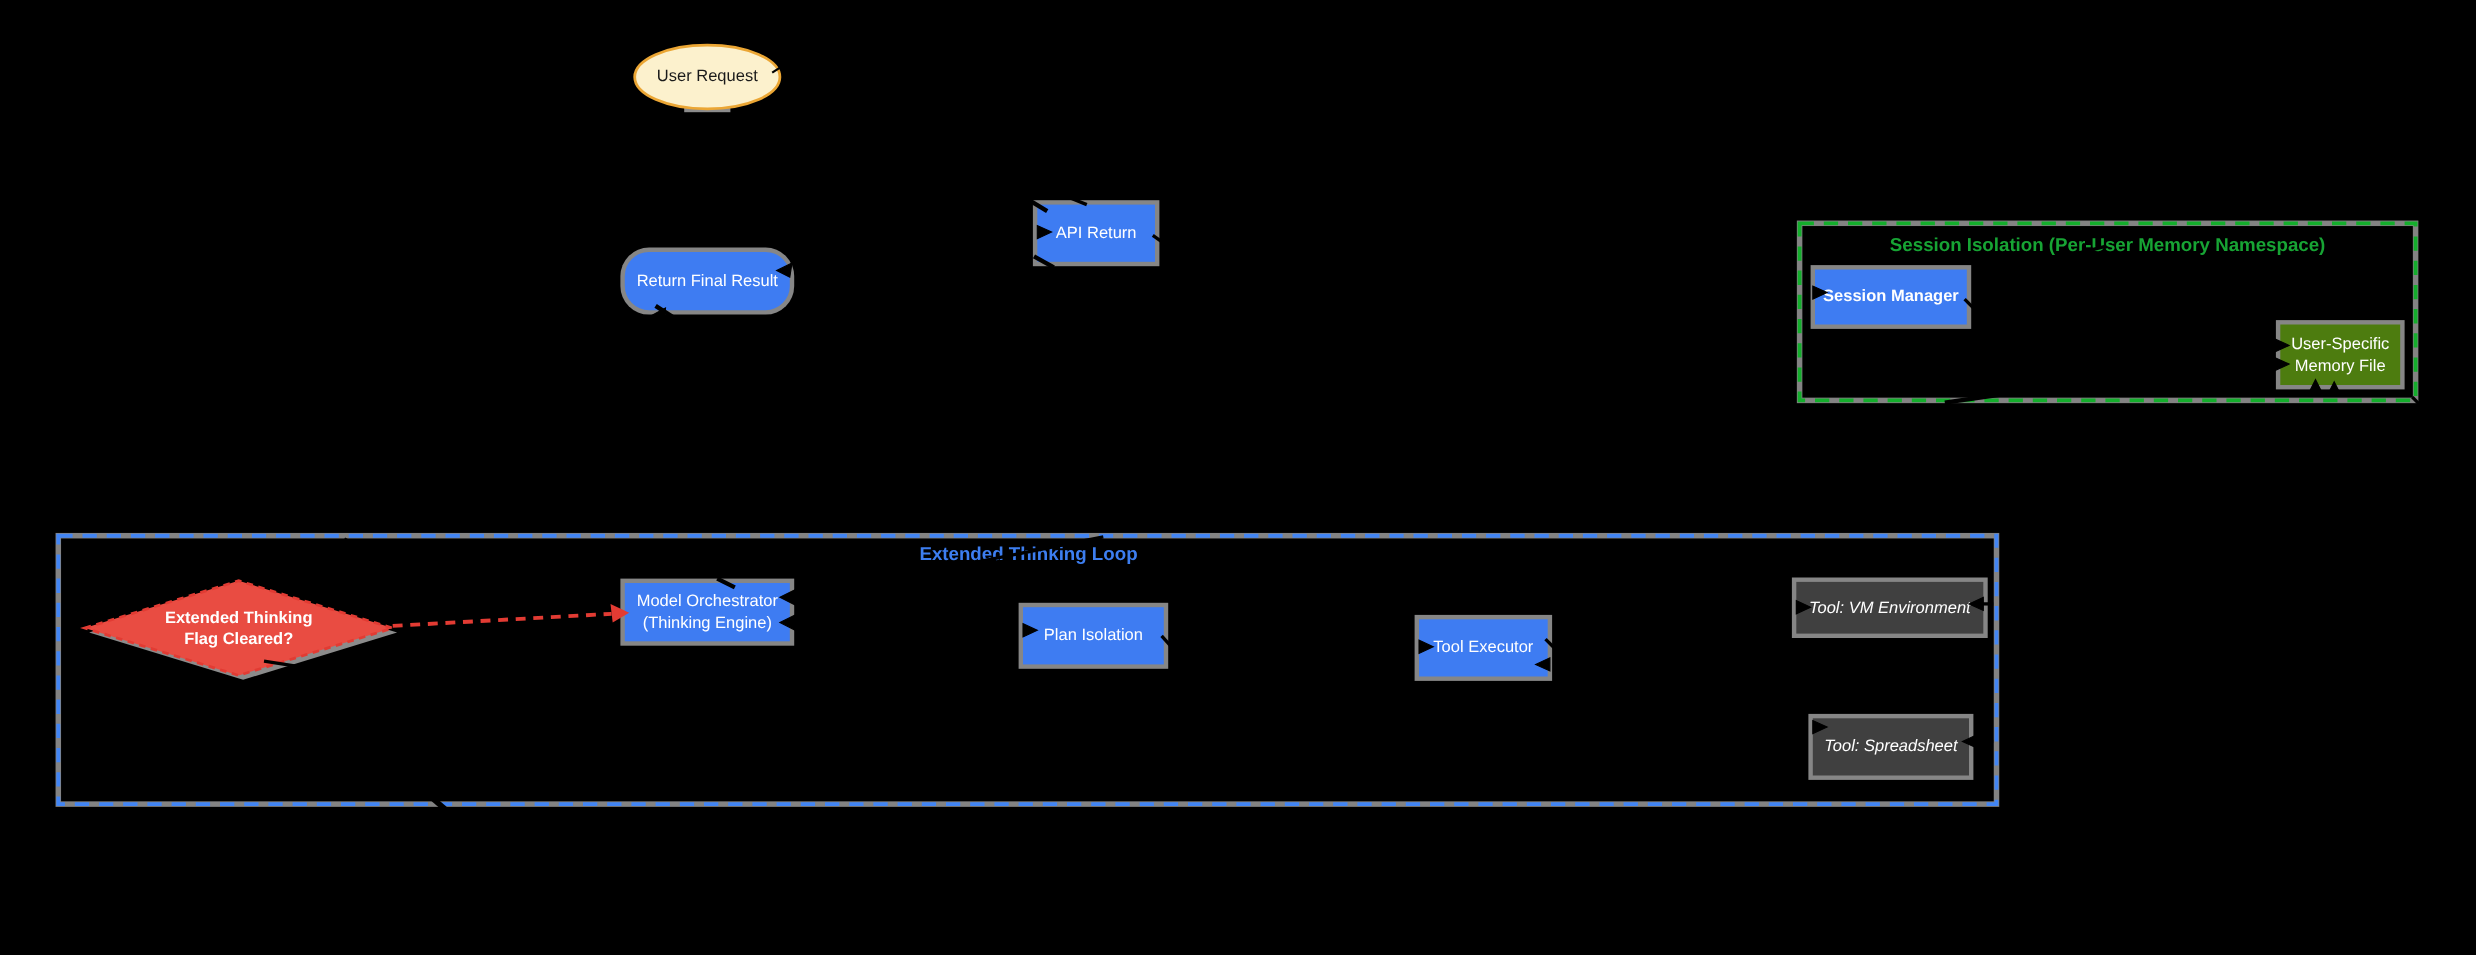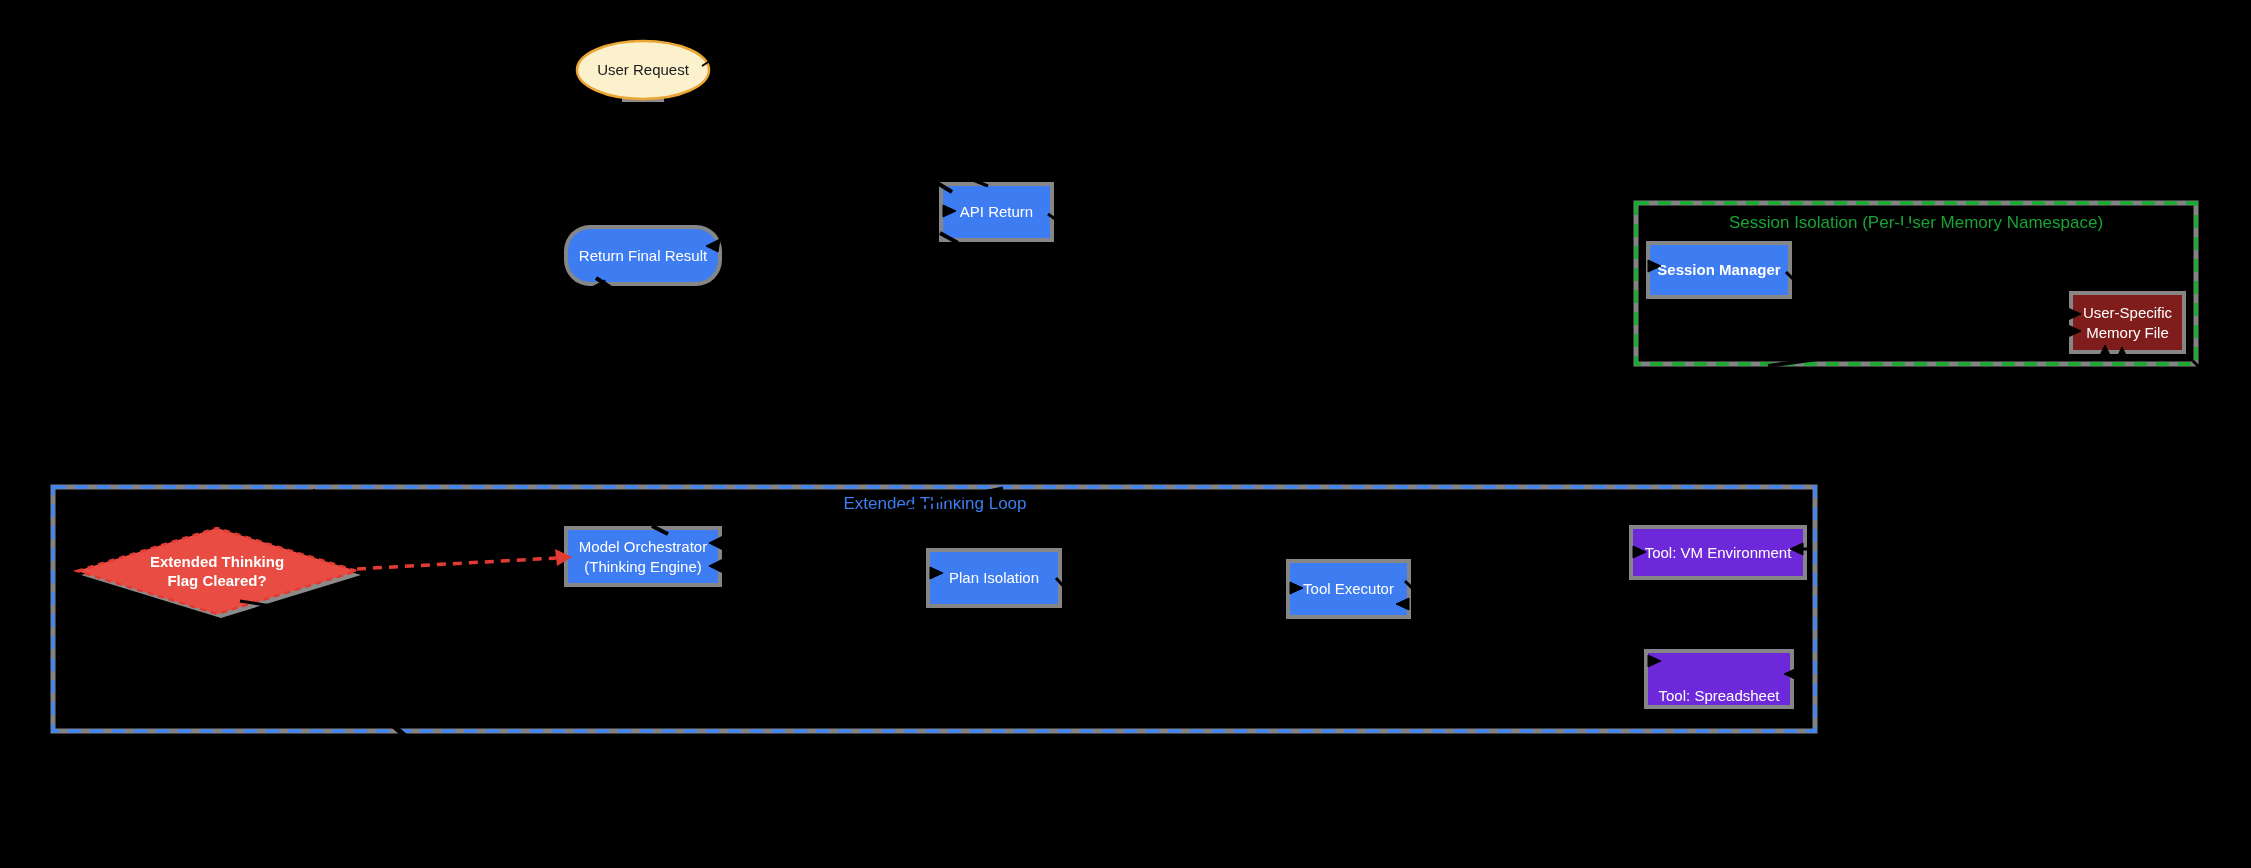--- a/index.html
+++ b/index.html
@@ -7,24 +7,24 @@
     position:relative;width:2251px;height:868px;background:#000;overflow:hidden;
     font-family:"Liberation Sans", sans-serif;
   }
   svg.layer{position:absolute;left:0;top:0;pointer-events:none;}
   .node{
     position:absolute;display:flex;flex-direction:column;align-items:center;justify-content:center;
     color:#fff;font-size:15px;line-height:1.3;text-align:center;
     box-shadow:0 0 0 4px #868686;z-index:2;
   }
   .node.blue{background:#3E7CF2;}
-  .node.orange{background:#6d28d9;}
-  .node.green{background:#7f1d1d;}
+  .node.orange{background:#404040;font-style:italic;}
+  .node.green{background:#4d7c0f;}
   .cluster-title{
-    position:absolute;z-index:3;font-weight:normal;font-size:17px;text-align:center;white-space:nowrap;
+    position:absolute;z-index:3;font-weight:bold;font-size:17px;text-align:center;white-space:nowrap;
   }
   .title-green{color:#17A434;}
   .title-blue{color:#3D7EF0;}
   .shape-label{
     position:absolute;z-index:3;display:flex;flex-direction:column;align-items:center;justify-content:center;
     text-align:left;line-height:1.3;
   }
   #user-request-label{color:#1a1a1a;font-size:15px;}
   #diamond-label{color:#fff;font-size:15px;font-weight:bold;}
 </style>
@@ -76,21 +76,21 @@
   </div>
 
   <div class="node blue" style="left:1290px;top:563px;width:117px;height:52px;">
     <span>Tool Executor</span>
   </div>
 
   <div class="node orange" style="left:1633px;top:529px;width:170px;height:47px;">
     <span>Tool: VM Environment</span>
   </div>
 
-  <div class="node orange" style="left:1648px;top:653px;width:142px;height:52px;justify-content:flex-end;">
+  <div class="node orange" style="left:1648px;top:653px;width:142px;height:52px;">
     <span>Tool: Spreadsheet</span>
   </div>
 
   <div class="shape-label" id="user-request-label" style="left:577px;top:56px;width:132px;height:28px;">
     <span>User Request</span>
   </div>
 
   <div class="shape-label" id="diamond-label" style="left:87px;top:542px;width:260px;height:58px;">
     <span>Extended Thinking</span>
     <span>Flag Cleared?</span>

